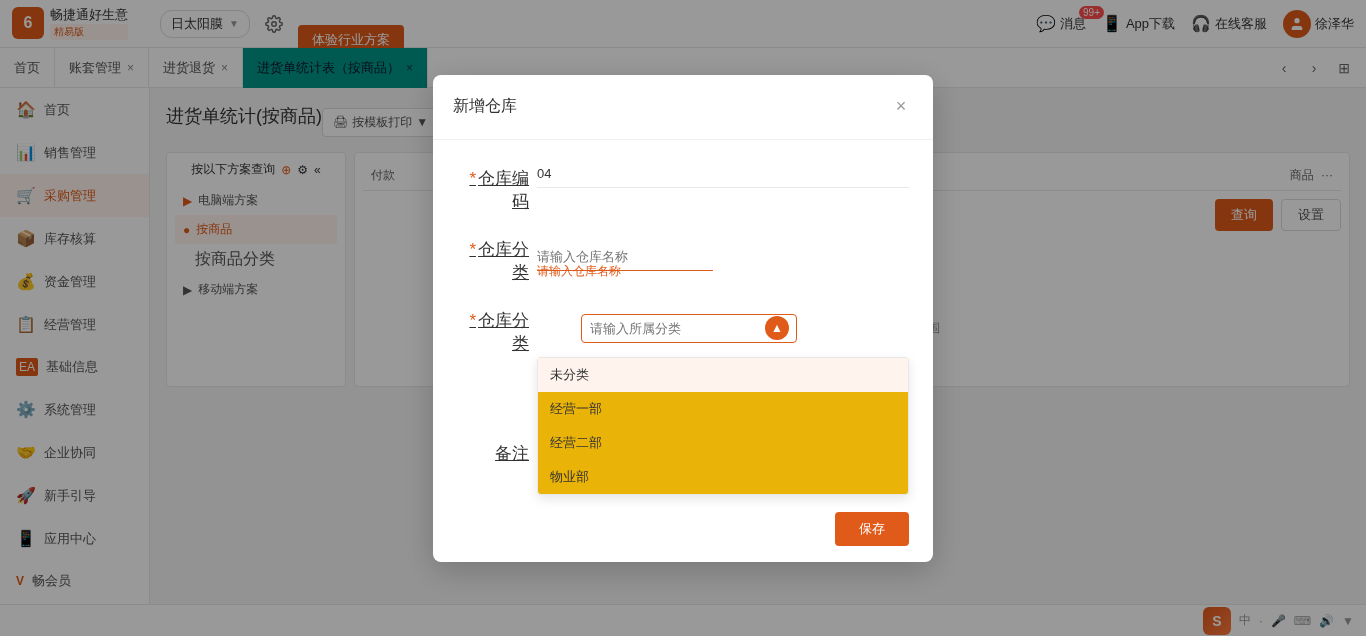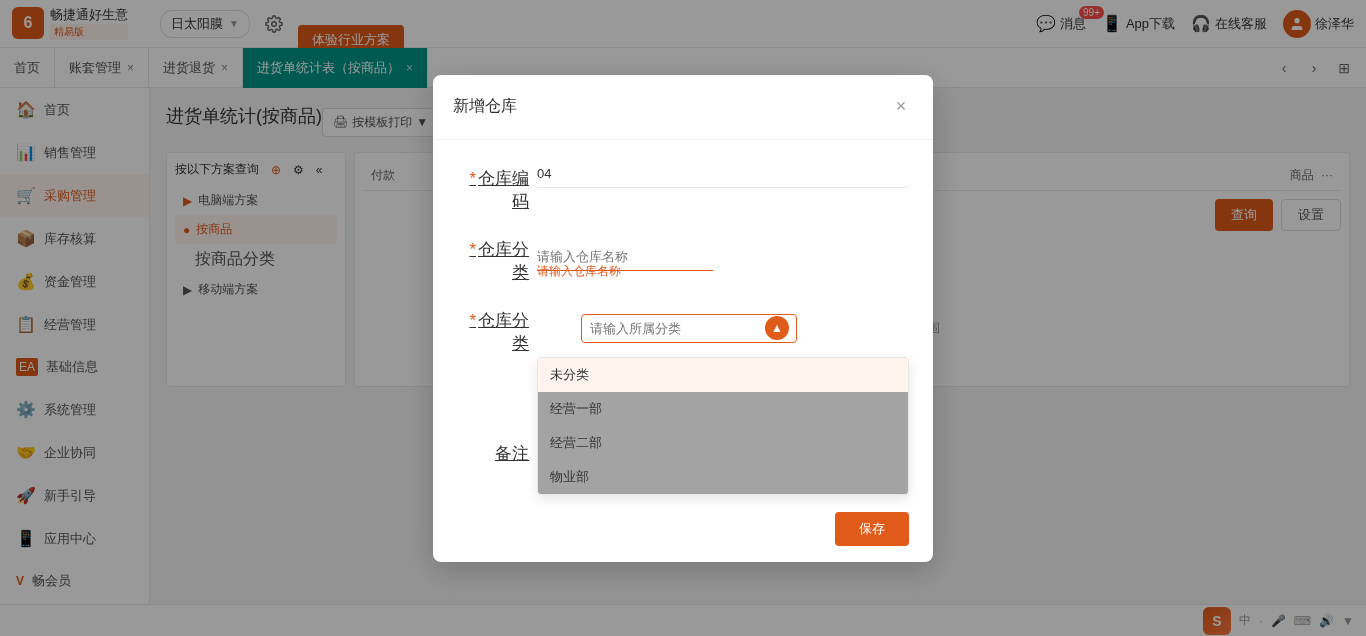--- a/index.html
+++ b/index.html
@@ -86,21 +86,21 @@
       display: flex; align-items: center;
       padding: 0 14px;
       cursor: pointer;
       font-size: 13px;
       color: #555;
       border-right: 1px solid #e8e8e8;
       gap: 6px;
       white-space: nowrap;
     }
     .tab-item.active {
-      background: #009688; color: #ffffff;
+      background: #009688; color: #0f172a;
     }
     .tab-item .close-x {
       font-size: 12px; color: inherit; opacity: 0.7;
       cursor: pointer;
     }
     .tab-spacer { flex: 1; }
     .tab-actions {
       display: flex; align-items: center; gap: 2px;
       padding: 0 8px;
     }
@@ -176,21 +176,21 @@
     .query-left {
       width: 180px;
       background: #fff;
       border-radius: 4px;
       border: 1px solid #e8e8e8;
       padding: 8px;
       font-size: 12px;
     }
     .query-left-title {
       color: #333; margin-bottom: 8px;
-      display: flex; align-items: center; gap: 12px;
+      display: flex; align-items: center; gap: 6px; justify-content: center;
     }
     .scheme-item {
       padding: 6px 8px; cursor: pointer; color: #555;
       border-radius: 3px; display: flex; align-items: center; gap: 6px;
     }
     .scheme-item.active { background: #fff3ed; color: #e05a1a; }
     .scheme-sub {
       padding: 5px 8px 5px 20px; cursor: pointer; color: #555;
       font-size: 16px;
     }
@@ -309,21 +309,21 @@
       border-radius: 50%;
       display: flex; align-items: center; justify-content: center;
       color: #fff; font-size: 12px;
       cursor: pointer;
     }
 
     
     .dropdown-list {
       position: absolute;
       top: 100%; left: 80px; right: 0;
-      background: #a3a3a3;
+      background: #eab308;
       border: 1px solid #e8e8e8;
       border-radius: 4px;
       box-shadow: 0 4px 12px rgba(0,0,0,0.1);
       z-index: 200;
       margin-top: 2px;
     }
     .dropdown-item {
       padding: 8px 12px;
       cursor: pointer;
       font-size: 13px;

